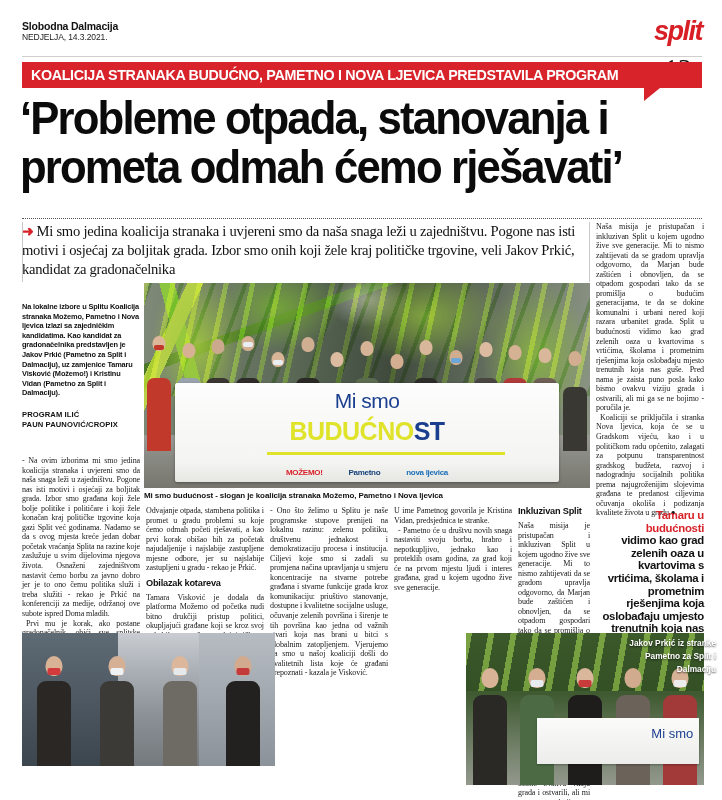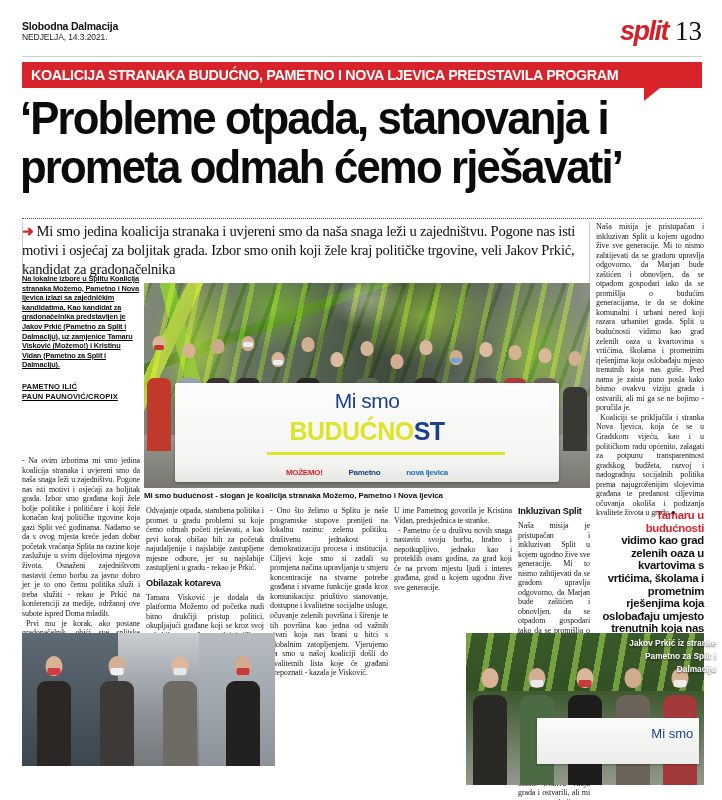--- a/index.html
+++ b/index.html
@@ -33,21 +33,21 @@
   }
   .mast-date {
     font-family: "Liberation Sans", sans-serif;
     font-size: 8.5px;
     color: #222;
     line-height: 11px;
     letter-spacing: -0.1px;
   }
   .mast-right {
     position: absolute; right: 0; top: -4px;
-    display: flex; align-items: center; gap: 7px;
+    display: flex; align-items: center; gap: 7px; flex-direction: column;
   }
   .mast-section {
     font-family: "Liberation Sans", sans-serif;
     font-weight: bold;
     font-style: italic;
     font-size: 27px;
     color: #d81f26;
     letter-spacing: -1.5px;
   }
   .mast-page {
@@ -121,23 +121,22 @@
   .lead-arrow {
     color: #d8232a;
     font-size: 14px;
     font-weight: bold;
     margin-right: 3px;
   }
 
   
   .col-left {
     position: absolute;
-    left: 22px; top: 274px;
+    left: 22px; top: 302px;
     width: 118px;
-    text-decoration: underline;
   }
   .intro-box {
     font-family: "Liberation Sans", sans-serif;
     font-weight: bold;
     font-size: 7.4px;
     line-height: 9.6px;
     color: #111;
     letter-spacing: -0.15px;
   }
   .byline {
@@ -454,21 +453,21 @@
   <div class="lead">
     <span class="lead-arrow">➜</span><span>Mi smo jedina koalicija stranaka i uvjereni smo da naša snaga leži u zajedništvu. Pogone nas isti motivi i osjećaj za boljitak grada. Izbor smo onih koji žele kraj političke trgovine, veli Jakov Prkić, kandidat za gradonačelnika</span>
   </div>
 
   <div class="vrule" style="left:22px;top:222px;height:60px;"></div>
   <div class="vrule" style="left:589px;top:222px;height:60px;"></div>
 
   <div class="col-left">
     <div class="intro-box">Na lokalne izbore u Splitu Koalicija stranaka Možemo, Pametno i Nova ljevica izlazi sa zajedničkim kandidatima. Kao kandidat za gradonačelnika predstavljen je Jakov Prkić (Pametno za Split i Dalmaciju), uz zamjenice Tamaru Visković (Možemo!) i Kristinu Vidan (Pametno za Split i Dalmaciju).</div>
     <div class="byline">
-      <div>PAMETNO ILIĆ</div>
+      <div>PROGRAM ILIĆ</div>
       <div class="credit">PAUN PAUNOVIĆ/CROPIX</div>
     </div>
   </div>
 
   <div class="bodycol" style="left:22px;top:456px;width:118px;height:175px;">
     <p>- Na ovim izborima mi smo jedina koalicija stranaka i uvjereni smo da naša snaga leži u zajedništvu. Pogone nas isti motivi i osjećaji za boljitak grada. Izbor smo građana koji žele bolje politike i političare i koji žele konačan kraj političke trgovine koja gazi Split već godinama. Nadamo se da s ovog mjesta kreće jedan dobar početak vraćanja Splita na razine koje zaslužuje u svim dijelovima njegova života. Osnaženi zajedništvom nastavit ćemo borbu za javno dobro jer je to ono čemu politika služi i treba služiti - rekao je Prkić na konferenciji za medije, održanoj ove subote ispred Doma mladih.</p>
     <p>Prvi mu je korak, ako postane gradonačelnik, obići sve splitske kotareve i mjesne odbore kako bi se upoznao sa svim njihovim problemima.</p>
   </div>
 
   <div class="photo-main">

